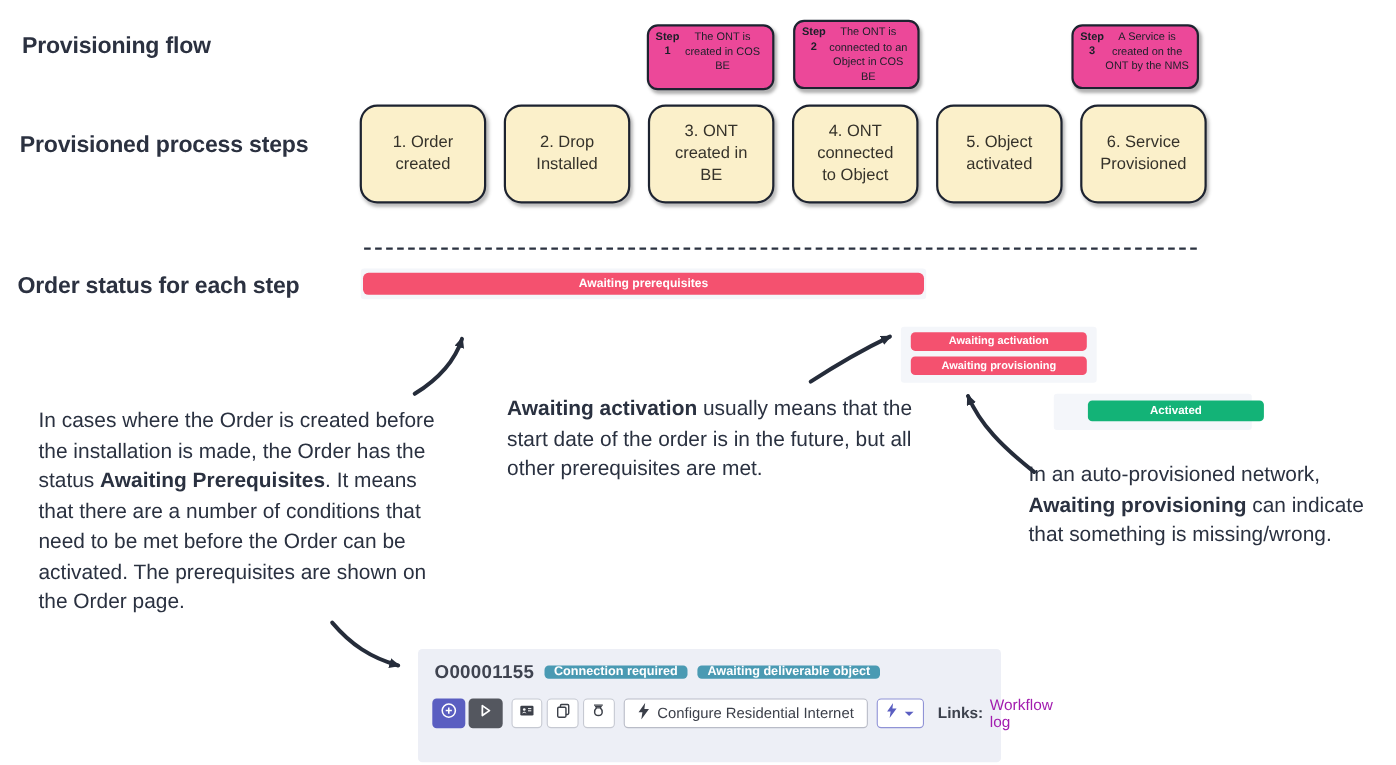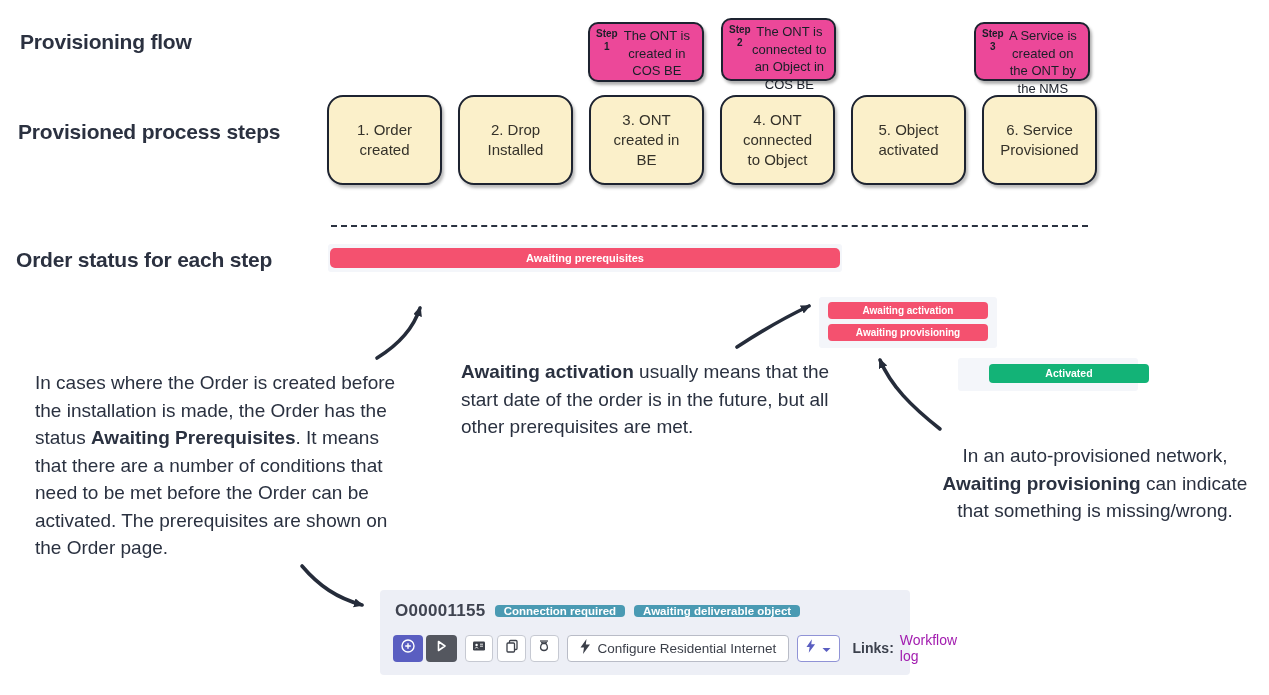--- a/index.html
+++ b/index.html
@@ -5,39 +5,39 @@
   * { margin:0; padding:0; box-sizing:border-box; }
   body { background:#fff; font-family:"Liberation Sans", sans-serif; }
   .canvas { position:relative; width:1269px; height:695px; background:#ffffff; overflow:hidden; }
 
   .row-label { position:absolute; font-size:21px; font-weight:700; color:#2b3140; letter-spacing:-0.2px; }
 
   .flow-box { position:absolute; background:#ec4899; border:2px solid #1d2330; border-radius:10px;
     box-shadow:2px 3px 3px rgba(30,30,30,0.35); display:flex; flex-direction:row; justify-content:center;
     text-align:center; color:#1a1f28; padding:3px 6px; }
   .flow-box .t { font-size:10px; font-weight:700; line-height:1.3; }
-  .flow-box .b { font-size:13px; line-height:1.35; }
+  .flow-box .b { font-size:10px; line-height:1.35; }
 
   .proc-box { position:absolute; width:115px; height:90px; background:#fbf0ca; border:2px solid #1d2330;
     border-radius:16px; box-shadow:2px 3px 3px rgba(30,30,30,0.3); display:flex; align-items:center;
     justify-content:center; text-align:center; font-size:15px; line-height:1.35; color:#35322a; padding:6px 14px; }
 
   .dashed-line { position:absolute; left:331px; top:225px; width:757px; border-top:2px dashed #2b3240; }
 
   .status-wrap { position:absolute; background:#f4f6fa; border-radius:3px; }
   .status-pill { position:absolute; color:#fff; font-weight:700; text-align:center; border-radius:5px; }
   .pill-pink { background:#f4516f; }
   .pill-green { background:#13b377;margin-left:21px; }
 
   .note { position:absolute; font-size:19px; line-height:27.5px; color:#2a3140; }
   .note b { font-weight:700; }
 
   .arrows { position:absolute; left:0; top:0; width:1269px; height:695px; pointer-events:none; }
 
-  .order-card { position:absolute; left:380px; top:590px; width:530px; height:85px; background:#edeff6; border-radius:4px; }
+  .order-card { position:absolute; left:380px; top:590px; width:530px; height:103px; background:#edeff6; border-radius:4px; }
   .order-head { position:absolute; left:15px; top:11px; display:flex; align-items:center; gap:9px; }
   .order-id { font-size:17px; font-weight:700; color:#3f4350; letter-spacing:0.3px; }
   .badge { background:#4a9ab3; color:#fff; font-size:11.5px; font-weight:700; padding:0 9px; border-radius:4px; white-space:nowrap; }
   .order-toolbar { position:absolute; left:13px; top:42px; display:flex; align-items:center; }
   .tbtn { height:27px; border-radius:4px; display:flex; align-items:center; justify-content:center; cursor:pointer; }
   .btn-purple { width:33px; background:#5a5ec1; }
   .btn-dark { width:33px; background:#54575f; margin-left:3px; }
   .btn-white { width:31px; background:#fff; border:1px solid #c6c9d2; }
   .btn-configure { background:#fff; border:1px solid #b9bcc7; padding:0 12px; margin-left:8px; font-size:13.5px; color:#3b3f49; gap:7px; white-space:nowrap; }
   .btn-bolt-drop { width:46px; background:#fff; border:1px solid #9093d6; margin-left:8px; gap:6px; }
@@ -83,21 +83,21 @@
   <div class="status-pill pill-pink" style="left:828px; top:302px; width:160px; height:17px; font-size:10px; line-height:17px; border-radius:4px;">Awaiting activation</div>
   <div class="status-pill pill-pink" style="left:828px; top:324px; width:160px; height:17px; font-size:10px; line-height:17px; border-radius:4px;">Awaiting provisioning</div>
 
   <div class="status-wrap" style="left:958px; top:358px; width:180px; height:33px;"></div>
   <div class="status-pill pill-green" style="left:968px; top:364px; width:160px; height:19px; font-size:10.5px; line-height:19px; border-radius:4px;">Activated</div>
 
   <p class="note" style="left:35px; top:369px; width:362px;"><span>In cases where the Order is created before the installation is made, the Order has the status </span><b>Awaiting Prerequisites</b><span>. It means that there are a number of conditions that need to be met before the Order can be activated. The prerequisites are shown on the Order page.</span></p>
 
   <p class="note" style="left:461px; top:358px; width:378px;"><b>Awaiting activation</b><span> usually means that the start date of the order is in the future, but all other prerequisites are met.</span></p>
 
-  <p class="note" style="left:935px; top:442px; width:320px;text-align:center;"><span>In an auto-provisioned network, </span><b>Awaiting provisioning</b><span> can indicate that something is missing/wrong.</span></p>
+  <p class="note" style="left:935px; top:418px; width:320px;"><span>In an auto-provisioned network, </span><b>Awaiting provisioning</b><span> can indicate that something is missing/wrong.</span></p>
 
   <svg class="arrows" viewBox="0 0 1269 695">
     <defs>
       <marker id="ah" markerWidth="14" markerHeight="12" refX="8" refY="4.5" orient="auto" markerUnits="userSpaceOnUse">
         <path d="M0,0 L10,4.5 L0,9 Z" fill="#252c3a"></path>
       </marker>
     </defs>
     <path d="M 377 358 C 398 345, 413 330, 420 308" fill="none" stroke="#252c3a" stroke-width="3.6" stroke-linecap="round" marker-end="url(#ah)"></path>
     <path d="M 737 347 C 763 330, 786 317, 809 306" fill="none" stroke="#252c3a" stroke-width="3.6" stroke-linecap="round" marker-end="url(#ah)"></path>
     <path d="M 940 429 C 911 406, 891 386, 880 360" fill="none" stroke="#252c3a" stroke-width="3.6" stroke-linecap="round" marker-end="url(#ah)"></path>

